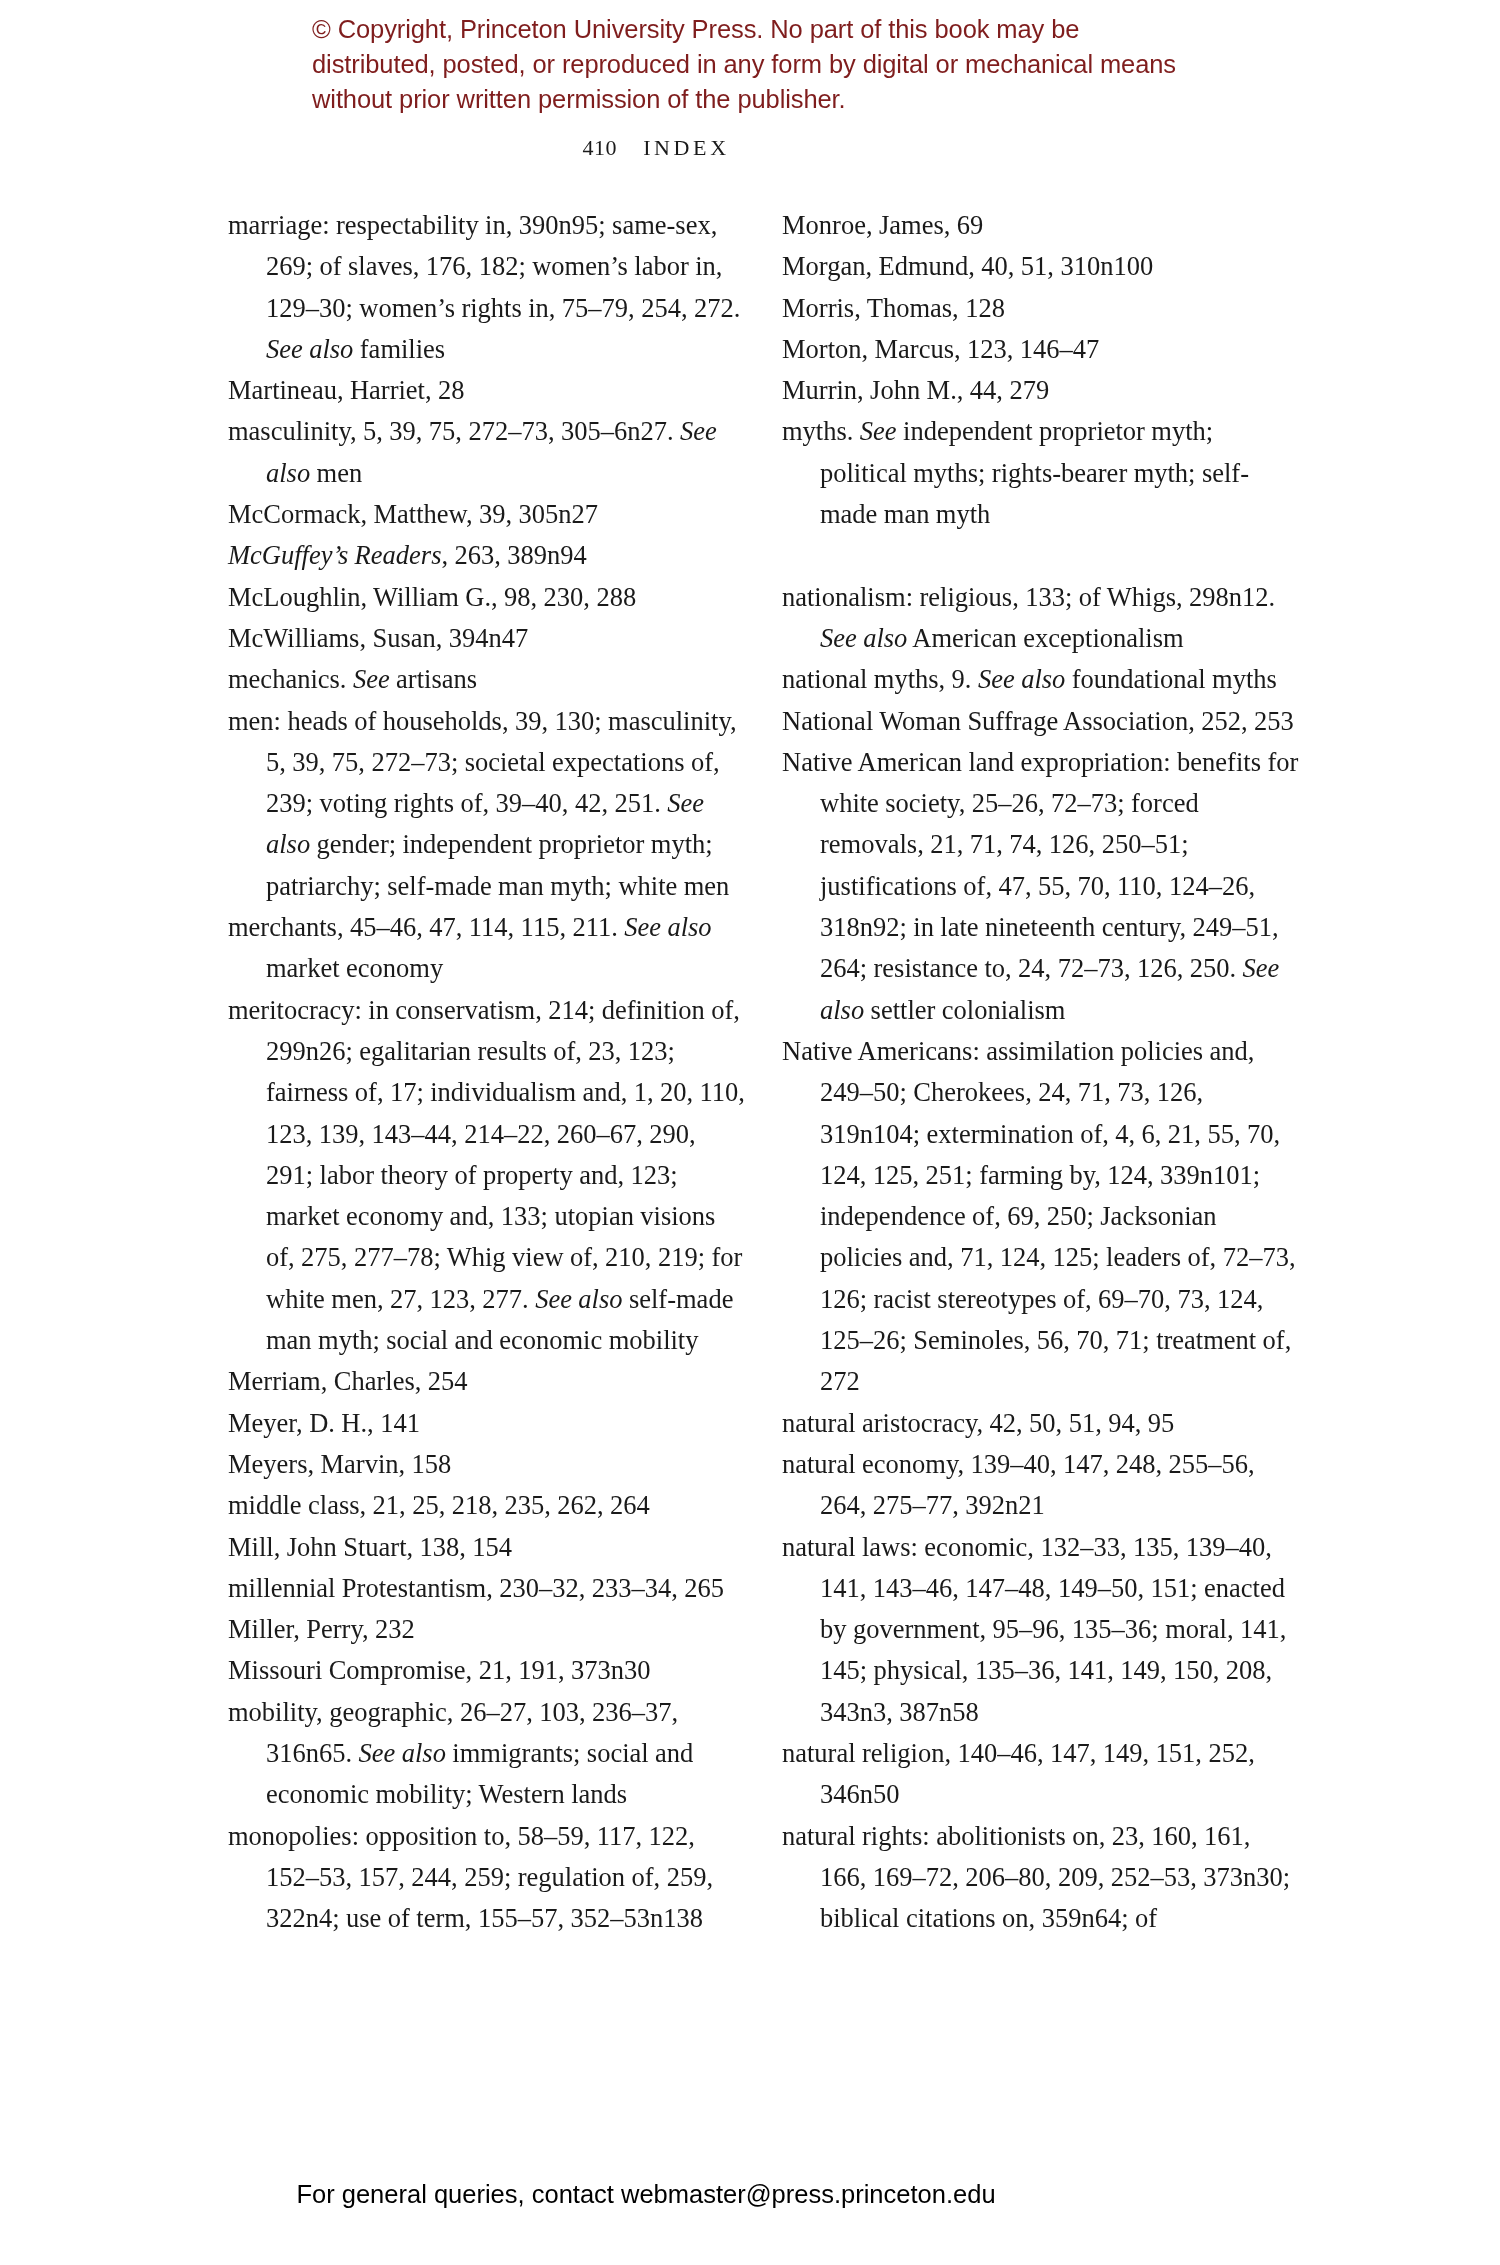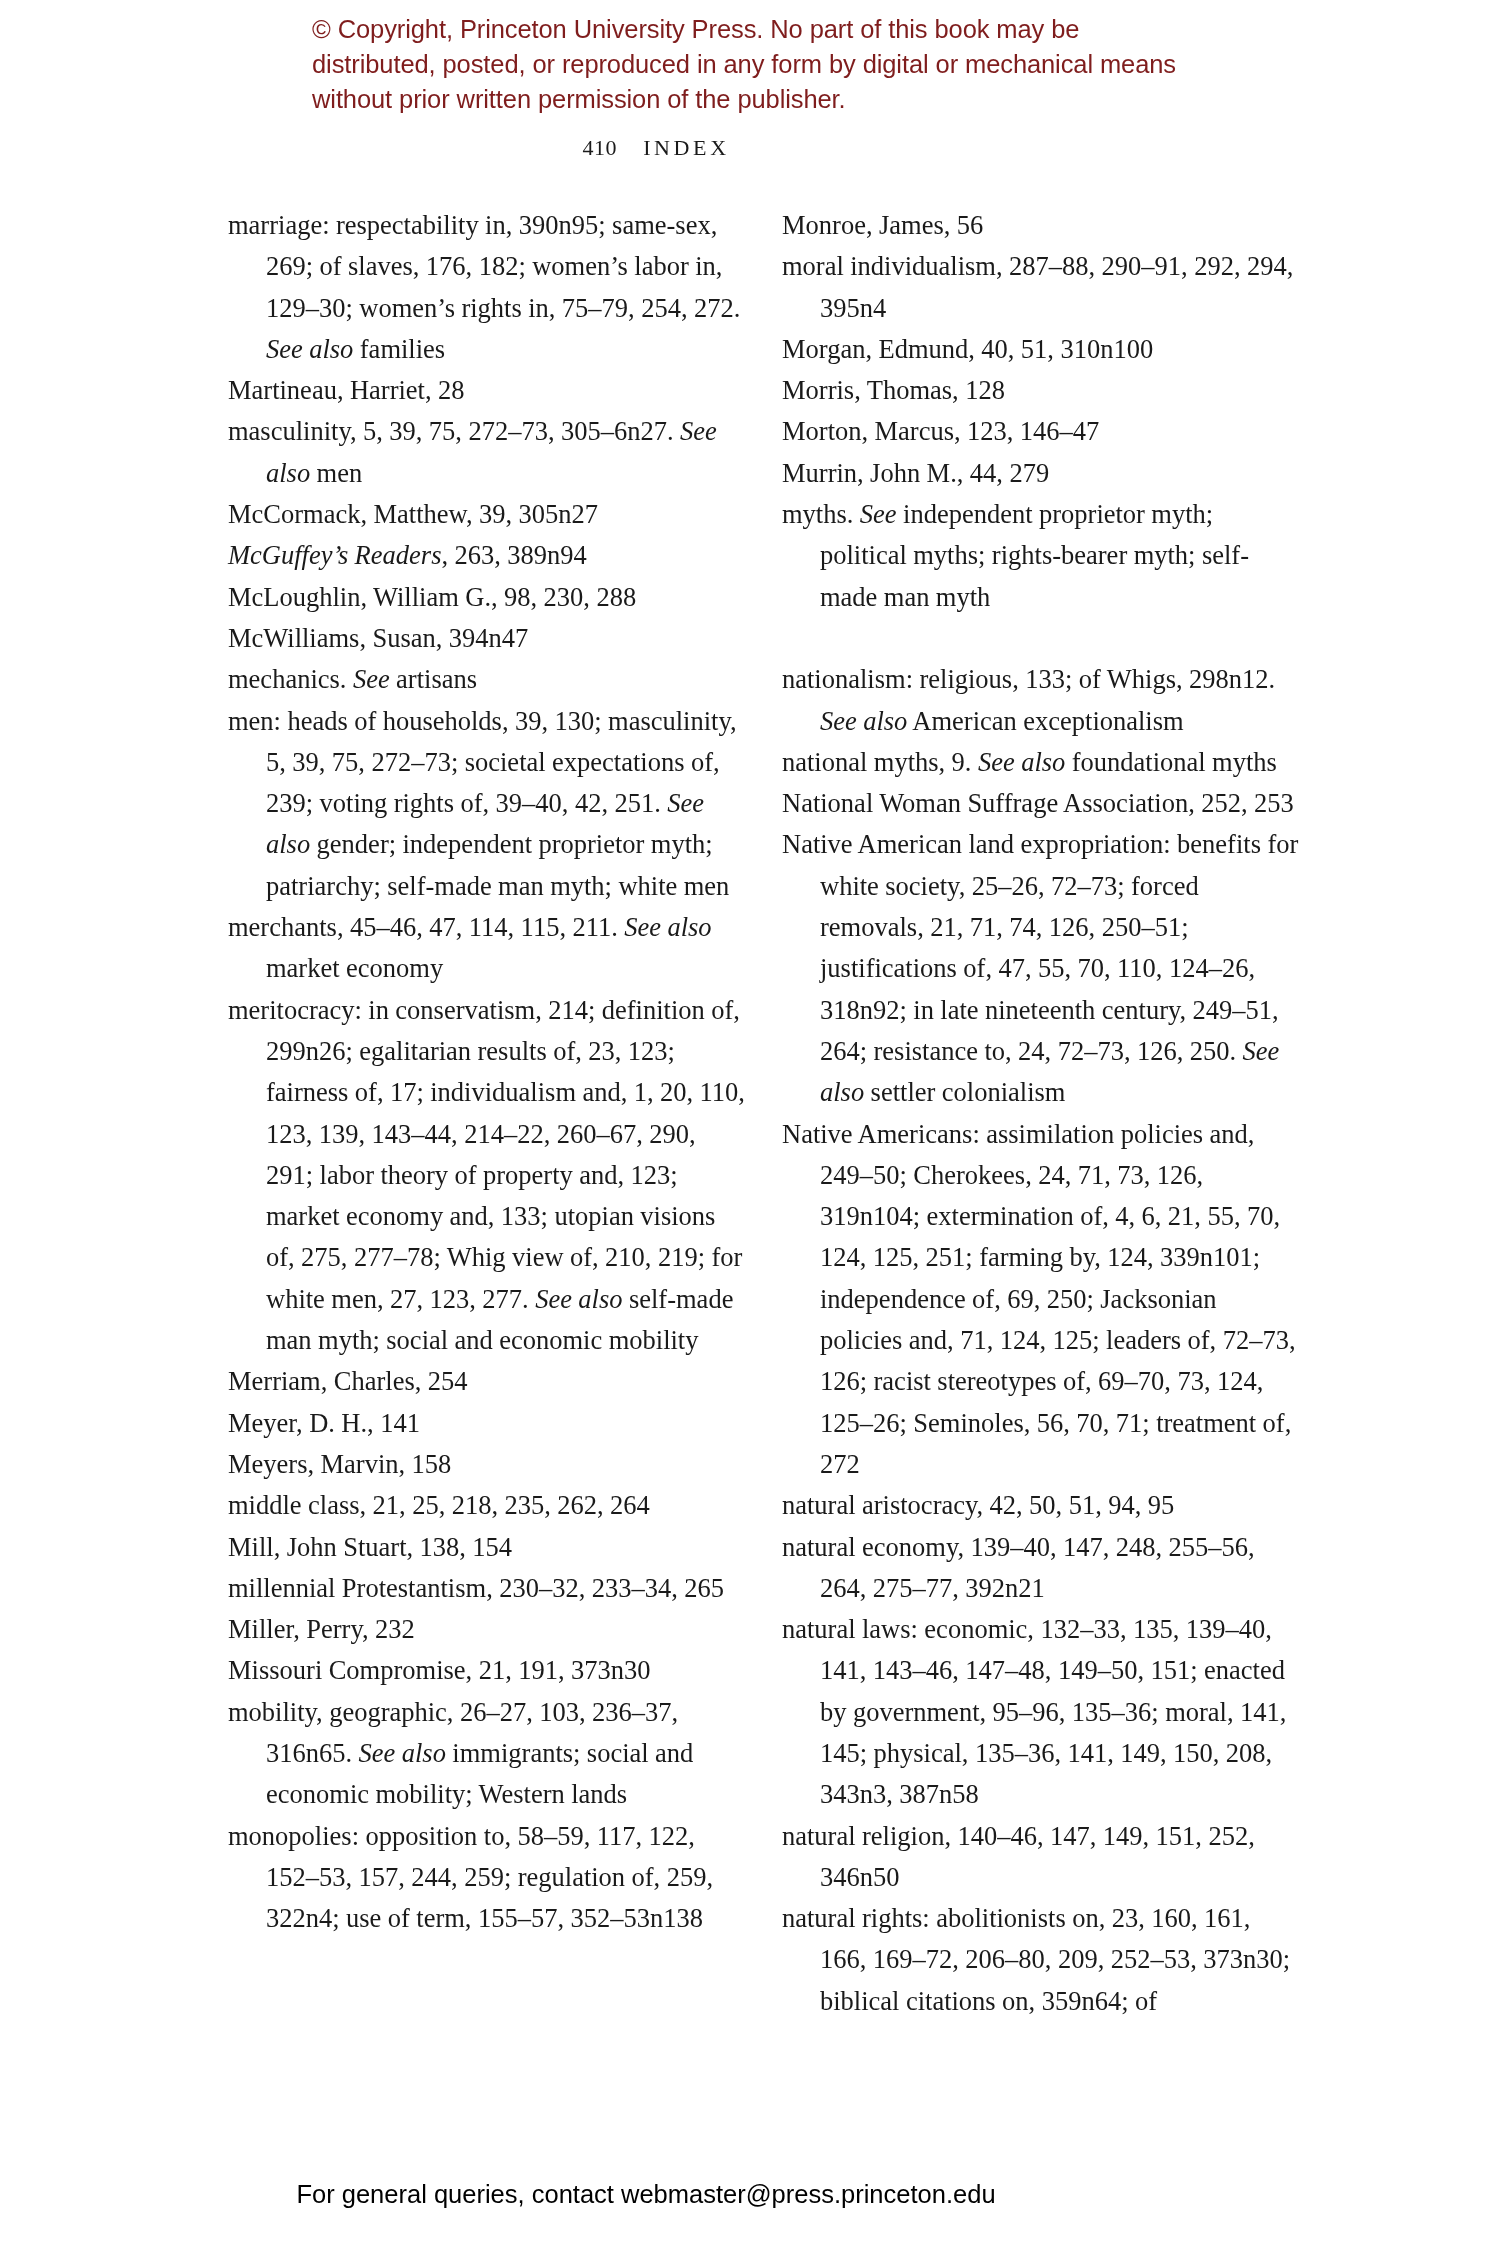--- a/index.html
+++ b/index.html
@@ -128,22 +128,21 @@
         <p class="entry">Meyers, Marvin, 158</p>
         <p class="entry">middle class, 21, 25, 218, 235, 262, 264</p>
         <p class="entry">Mill, John Stuart, 138, 154</p>
         <p class="entry">millennial Protestantism, 230–32, 233–34, 265</p>
         <p class="entry">Miller, Perry, 232</p>
         <p class="entry">Missouri Compromise, 21, 191, 373n30</p>
         <p class="entry">mobility, geographic, 26–27, 103, 236–37, 316n65. <i>See also</i> immigrants; social and economic mobility; Western lands</p>
         <p class="entry">monopolies: opposition to, 58–59, 117, 122, 152–53, 157, 244, 259; regulation of, 259, 322n4; use of term, 155–57, 352–53n138</p>
       </div>
     <div class="column right">
-        <p class="entry">Monroe, James, 56</p>
-        <p class="entry">moral individualism, 287–88, 290–91, 292, 294, 395n4</p>
+        <p class="entry">Monroe, James, 69</p>
         <p class="entry">Morgan, Edmund, 40, 51, 310n100</p>
         <p class="entry">Morris, Thomas, 128</p>
         <p class="entry">Morton, Marcus, 123, 146–47</p>
         <p class="entry">Murrin, John M., 44, 279</p>
         <p class="entry">myths. <i>See</i> independent proprietor myth; political myths; rights-bearer myth; self-made man myth</p>
         <div class="section-gap"></div>
         <p class="entry">nationalism: religious, 133; of Whigs, 298n12. <i>See also</i> American exceptionalism</p>
         <p class="entry">national myths, 9. <i>See also</i> foundational myths</p>
         <p class="entry">National Woman Suffrage Association, 252, 253</p>
         <p class="entry">Native American land expropriation: benefits for white society, 25–26, 72–73; forced removals, 21, 71, 74, 126, 250–51; justifications of, 47, 55, 70, 110, 124–26, 318n92; in late nineteenth century, 249–51, 264; resistance to, 24, 72–73, 126, 250. <i>See also</i> settler colonialism</p>

